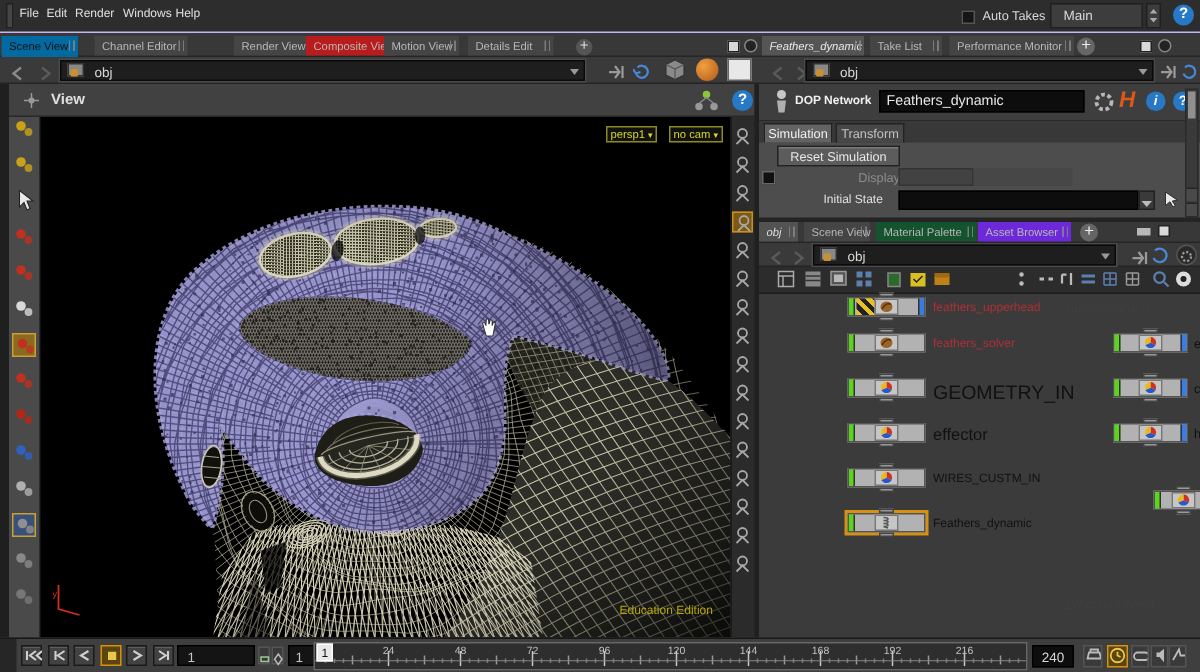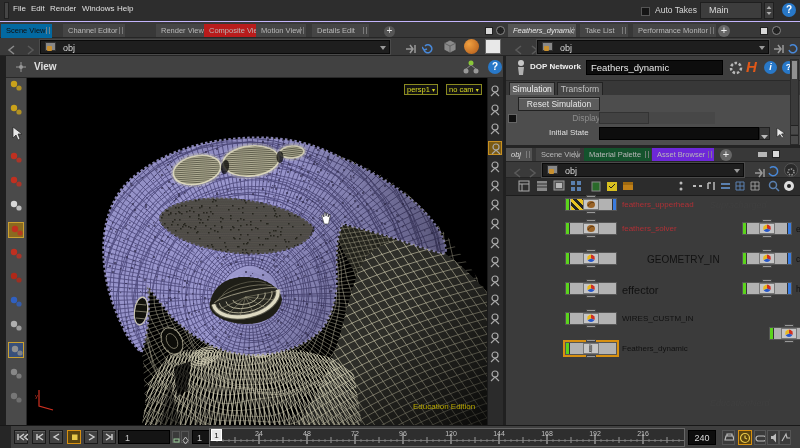--- a/index.html
+++ b/index.html
@@ -559,21 +559,21 @@
         <svg width="14" height="9" style="position:absolute;left:0;top:0">
           <circle cx="7" cy="4.5" r="4" fill="#d0d0d0"></circle>
           <path d="M7,4.5 L7,0.5 A4,4 0 0 1 10.5,6 Z" fill="#d03020"></path>
           <path d="M7,4.5 L10.5,6 A4,4 0 0 1 3.5,6 Z" fill="#2858c8"></path>
           <path d="M7,4.5 L3.5,6 A4,4 0 0 1 7,0.5 Z" fill="#e8b820"></path>
         </svg>
       </span>
       <span style="position:absolute;left:50%;margin-left:-5px;top:-4px;width:10px;height:3px;background:#999;border:1px solid #444;"></span>
       <span style="position:absolute;left:50%;margin-left:-5px;bottom:-4px;width:10px;height:3px;background:#999;border:1px solid #444;"></span>
     </div>
-    <div style="position:absolute;left:647px;top:254px;color:#111;font-size:10px;white-space:nowrap;">GEOMETRY_IN</div>
+    <div style="position:absolute;left:622px;top:254px;color:#111;font-size:13px;white-space:nowrap;">GEOMETRY_IN</div>
     <div style="position:absolute;left:565px;top:282px;width:52px;height:13px;background:#b2b2b2;border:1px solid #555;">
       <span style="position:absolute;left:0;top:0;bottom:0;width:4px;background:#5bd41c;border-right:1px solid #333;"></span>
       <span style="position:absolute;left:50%;top:0px;margin-left:-8px;width:16px;height:11px;background:#c6c6c6;border:1px solid #777;">
         <svg width="14" height="9" style="position:absolute;left:0;top:0">
           <circle cx="7" cy="4.5" r="4" fill="#d0d0d0"></circle>
           <path d="M7,4.5 L7,0.5 A4,4 0 0 1 10.5,6 Z" fill="#d03020"></path>
           <path d="M7,4.5 L10.5,6 A4,4 0 0 1 3.5,6 Z" fill="#2858c8"></path>
           <path d="M7,4.5 L3.5,6 A4,4 0 0 1 7,0.5 Z" fill="#e8b820"></path>
         </svg>
       </span>

